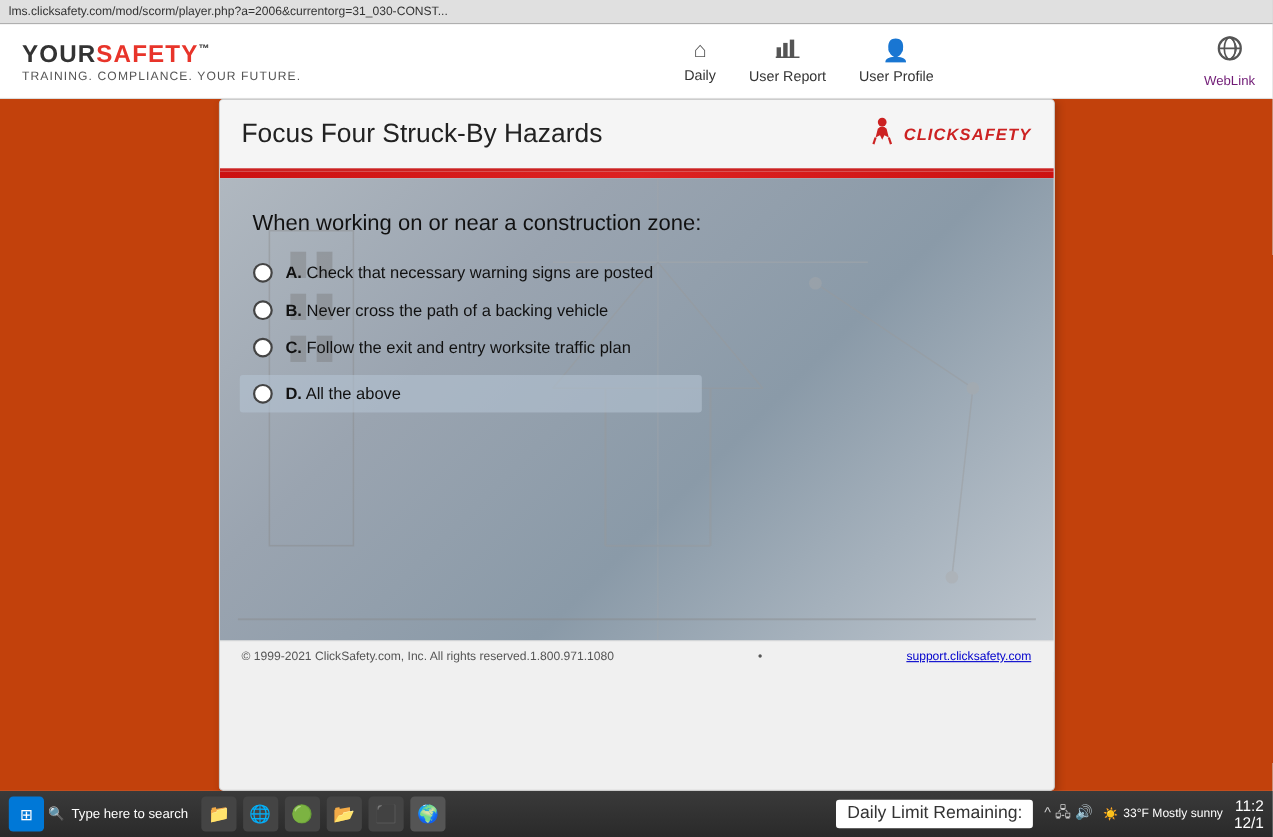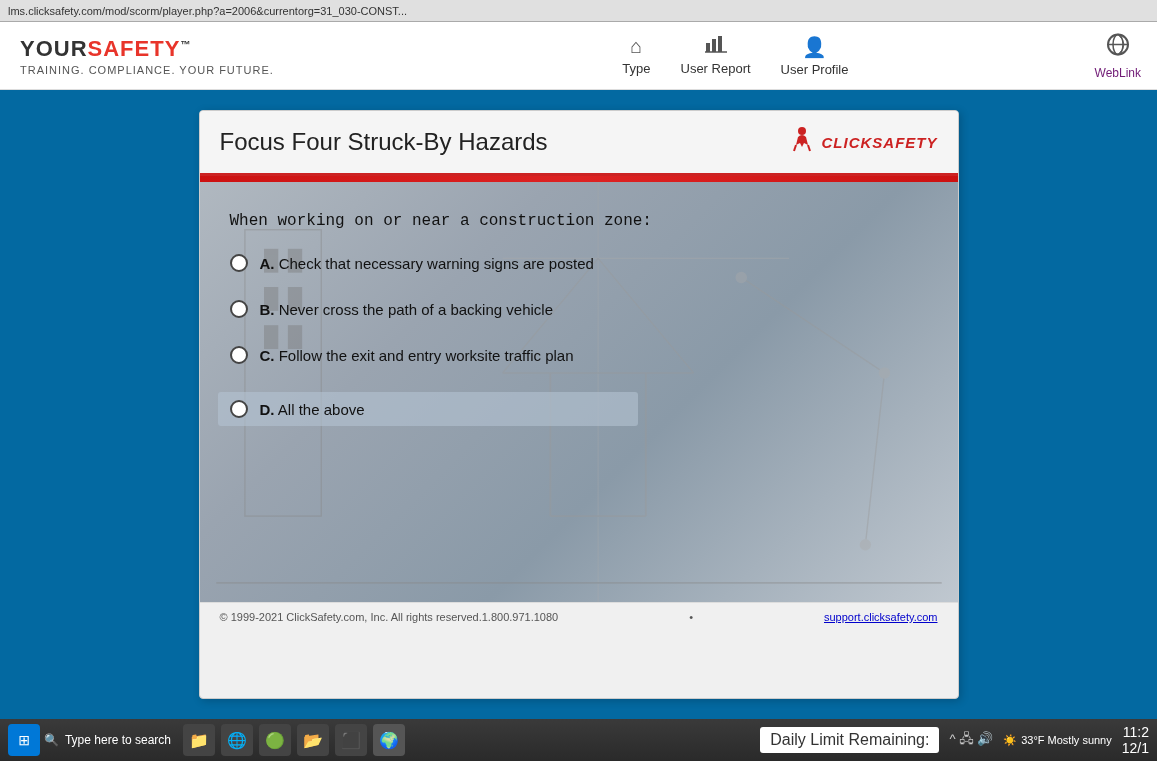--- a/index.html
+++ b/index.html
@@ -92,24 +92,23 @@
       font-size: 13px;
       color: #555;
       cursor: pointer;
       display: flex;
       align-items: center;
       gap: 4px;
     }
 
     
     .main-content {
-      background: #0369a1;
+      background: #c2410c;
       display: flex;
       justify-content: center;
-      padding: 20px;
       height: calc(761px - 22px - 68px - 42px);
     }
 
     
     .course-panel {
       background: #f0f0f0;
       border: 1px solid #ccc;
       border-radius: 4px;
       width: 760px;
       overflow: hidden;
@@ -156,31 +155,30 @@
       overflow: hidden;
     }
 
     .question-overlay {
       position: relative;
       z-index: 2;
       padding: 30px 30px 20px 30px;
     }
 
     .question-text {
-      font-size: 16px;
+      font-size: 20px;
       color: #111;
       margin-bottom: 24px;
       font-weight: 400;
-      font-family: Liberation Mono, monospace;
     }
 
     .answer-options {
       display: flex;
       flex-direction: column;
-      gap: 28px;
+      gap: 16px;
     }
 
     .answer-option {
       display: flex;
       align-items: center;
       gap: 12px;
       cursor: pointer;
       background: rgba(255,255,255,0.0);
     }
 
@@ -335,21 +333,21 @@
   <div class="logo-area">
     <div class="logo-text">
       <span class="click">YOUR</span><span class="safety">SAFETY</span><sup style="font-size:10px;color:#333;">™</sup>
     </div>
     <div class="logo-tagline">TRAINING. COMPLIANCE. YOUR FUTURE.</div>
   </div>
 
   <div class="nav-items">
     <div class="nav-item">
       <span class="nav-icon">⌂</span>
-      <span>Type</span>
+      <span>Daily</span>
     </div>
     <div class="nav-item">
       <span class="nav-icon">
         <svg width="22" height="18" viewBox="0 0 22 18" fill="none" xmlns="http://www.w3.org/2000/svg">
           <rect x="1" y="8" width="4" height="9" fill="#555"></rect>
           <rect x="7" y="4" width="4" height="13" fill="#555"></rect>
           <rect x="13" y="1" width="4" height="16" fill="#555"></rect>
           <line x1="0" y1="17" x2="22" y2="17" stroke="#555" stroke-width="1.5"></line>
         </svg>
       </span>

